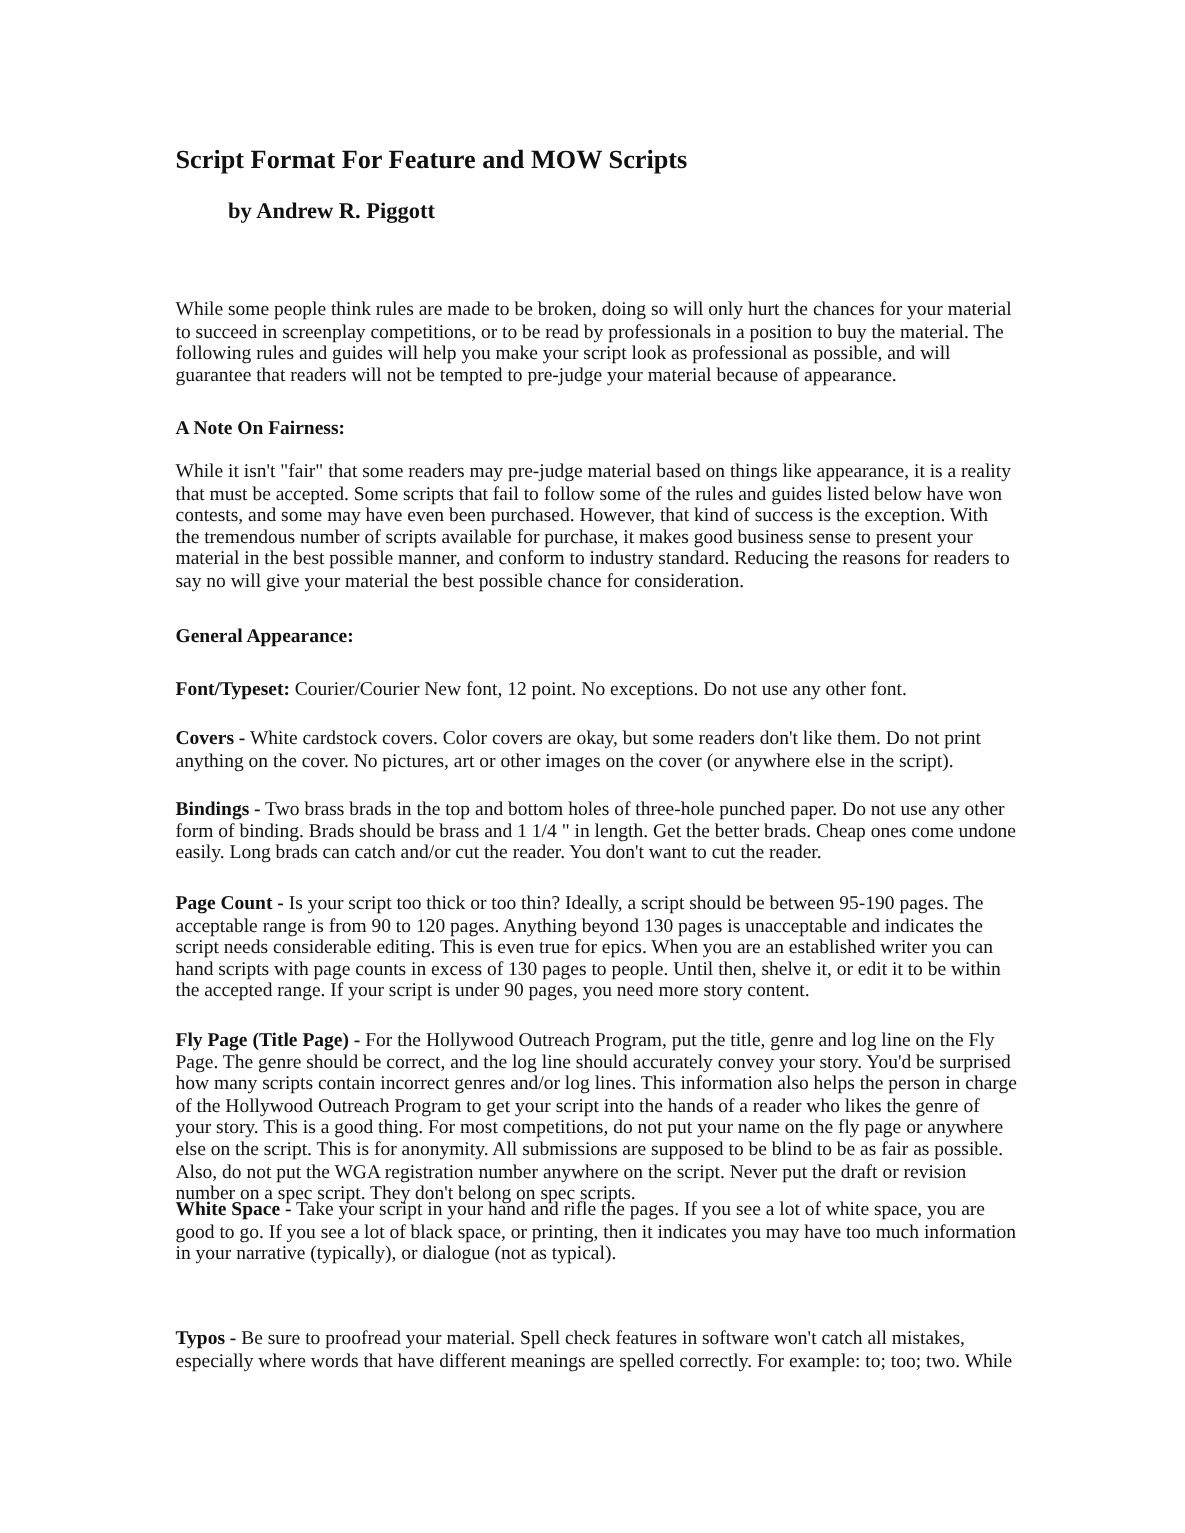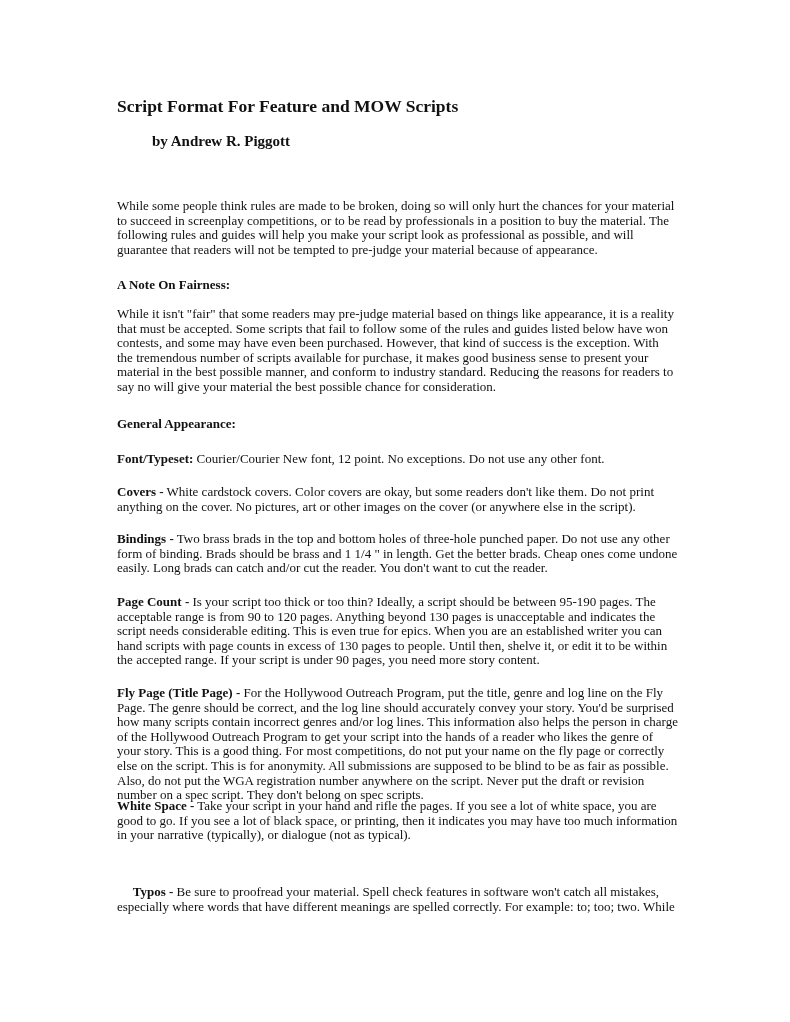--- a/index.html
+++ b/index.html
@@ -61,30 +61,30 @@
     <span class="line">script needs considerable editing. This is even true for epics. When you are an established writer you can</span>
     <span class="line">hand scripts with page counts in excess of 130 pages to people. Until then, shelve it, or edit it to be within</span>
     <span class="line">the accepted range. If your script is under 90 pages, you need more story content.</span>
   </div>
 
   <div class="para" style="top:686px;">
     <span class="line"><span class="lbl">Fly Page (Title Page) -</span><span> For the Hollywood Outreach Program, put the title, genre and log line on the Fly</span></span>
     <span class="line">Page. The genre should be correct, and the log line should accurately convey your story. You'd be surprised</span>
     <span class="line">how many scripts contain incorrect genres and/or log lines. This information also helps the person in charge</span>
     <span class="line">of the Hollywood Outreach Program to get your script into the hands of a reader who likes the genre of</span>
-    <span class="line">your story. This is a good thing. For most competitions, do not put your name on the fly page or correctly</span>
+    <span class="line">your story. This is a good thing. For most competitions, do not put your name on the fly page or anywhere</span>
     <span class="line">else on the script. This is for anonymity. All submissions are supposed to be blind to be as fair as possible.</span>
     <span class="line">Also, do not put the WGA registration number anywhere on the script. Never put the draft or revision</span>
     <span class="line">number on a spec script. They don't belong on spec scripts.</span>
   </div>
 
   <div class="para" style="top:799px;">
     <span class="line"><span class="lbl">White Space -</span><span> Take your script in your hand and rifle the pages. If you see a lot of white space, you are</span></span>
     <span class="line">good to go. If you see a lot of black space, or printing, then it indicates you may have too much information</span>
     <span class="line">in your narrative (typically), or dialogue (not as typical).</span>
   </div>
 
-  <div class="para" style="top:885px;text-align:center;">
+  <div class="para" style="top:885px;">
     <span class="line"><span class="lbl">Typos -</span><span> Be sure to proofread your material. Spell check features in software won't catch all mistakes,</span></span>
     <span class="line">especially where words that have different meanings are spelled correctly. For example: to; too; two. While</span>
   </div>
 
 </div>
 
 </body></html>

